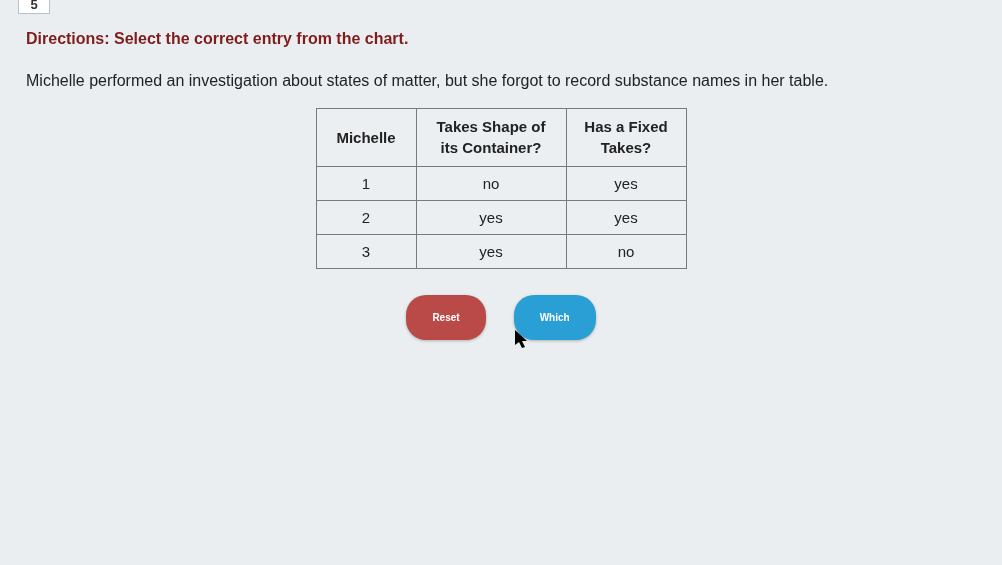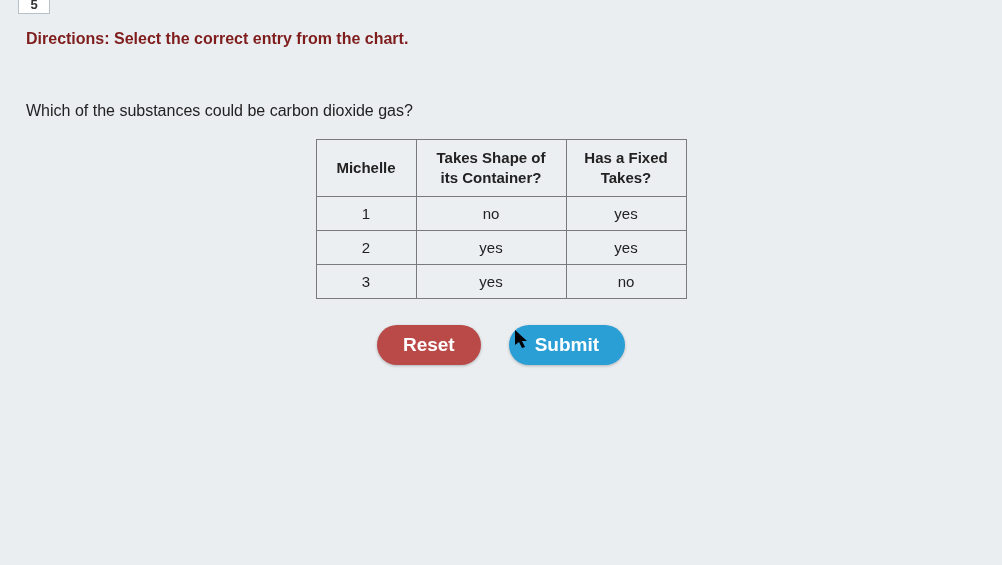--- a/index.html
+++ b/index.html
@@ -75,22 +75,22 @@
     .buttons {
       display: flex;
       justify-content: center;
       gap: 28px;
       margin-top: 26px;
     }
     .btn {
       border: none;
       color: #fff;
       font-weight: bold;
-      font-size: 19px;
-      padding: 9px 26px;
+      font-size: 10px;
+      padding: 17px 26px;
       border-radius: 20px;
       cursor: pointer;
       box-shadow: 0 1px 3px rgba(0,0,0,0.25);
     }
     .btn-reset {
       background: #b94a48;
     }
     .btn-submit {
       background: #2a9fd6;
     }
@@ -109,22 +109,21 @@
 </div>
 
 <div class="content">
 
   <p class="directions">
     <span>Directions:</span>
     <span>Select the correct entry from the chart.</span>
   </p>
 
   <p class="question-text">
-    <br>
-    <span>Which of the substances could be carbon dioxide gas?</span>
+    <span>Michelle performed an investigation about states of matter, but she forgot to record substance names in her table.</span><br>
   </p>
 
   <div class="table-wrap">
     <table>
       <thead>
         <tr>
           <th class="col-substance">Michelle</th>
           <th class="col-shape">Takes Shape of its Container?</th>
           <th class="col-volume">Has a Fixed Takes?</th>
         </tr>
@@ -144,20 +143,20 @@
           <td class="substance-cell">3</td>
           <td>yes</td>
           <td>no</td>
         </tr>
       </tbody>
     </table>
   </div>
 
   <div class="buttons">
     <button class="btn btn-reset">Reset</button>
-    <button class="btn btn-submit">Submit</button>
+    <button class="btn btn-submit">Which</button>
   </div>
 
 </div>
 
 <svg class="cursor-arrow" width="16" height="20">
   <polygon points="0,0 0,15 4,12 7,18 10,17 7,11 12,11" fill="#000"></polygon>
 </svg>
 
 </body></html>

